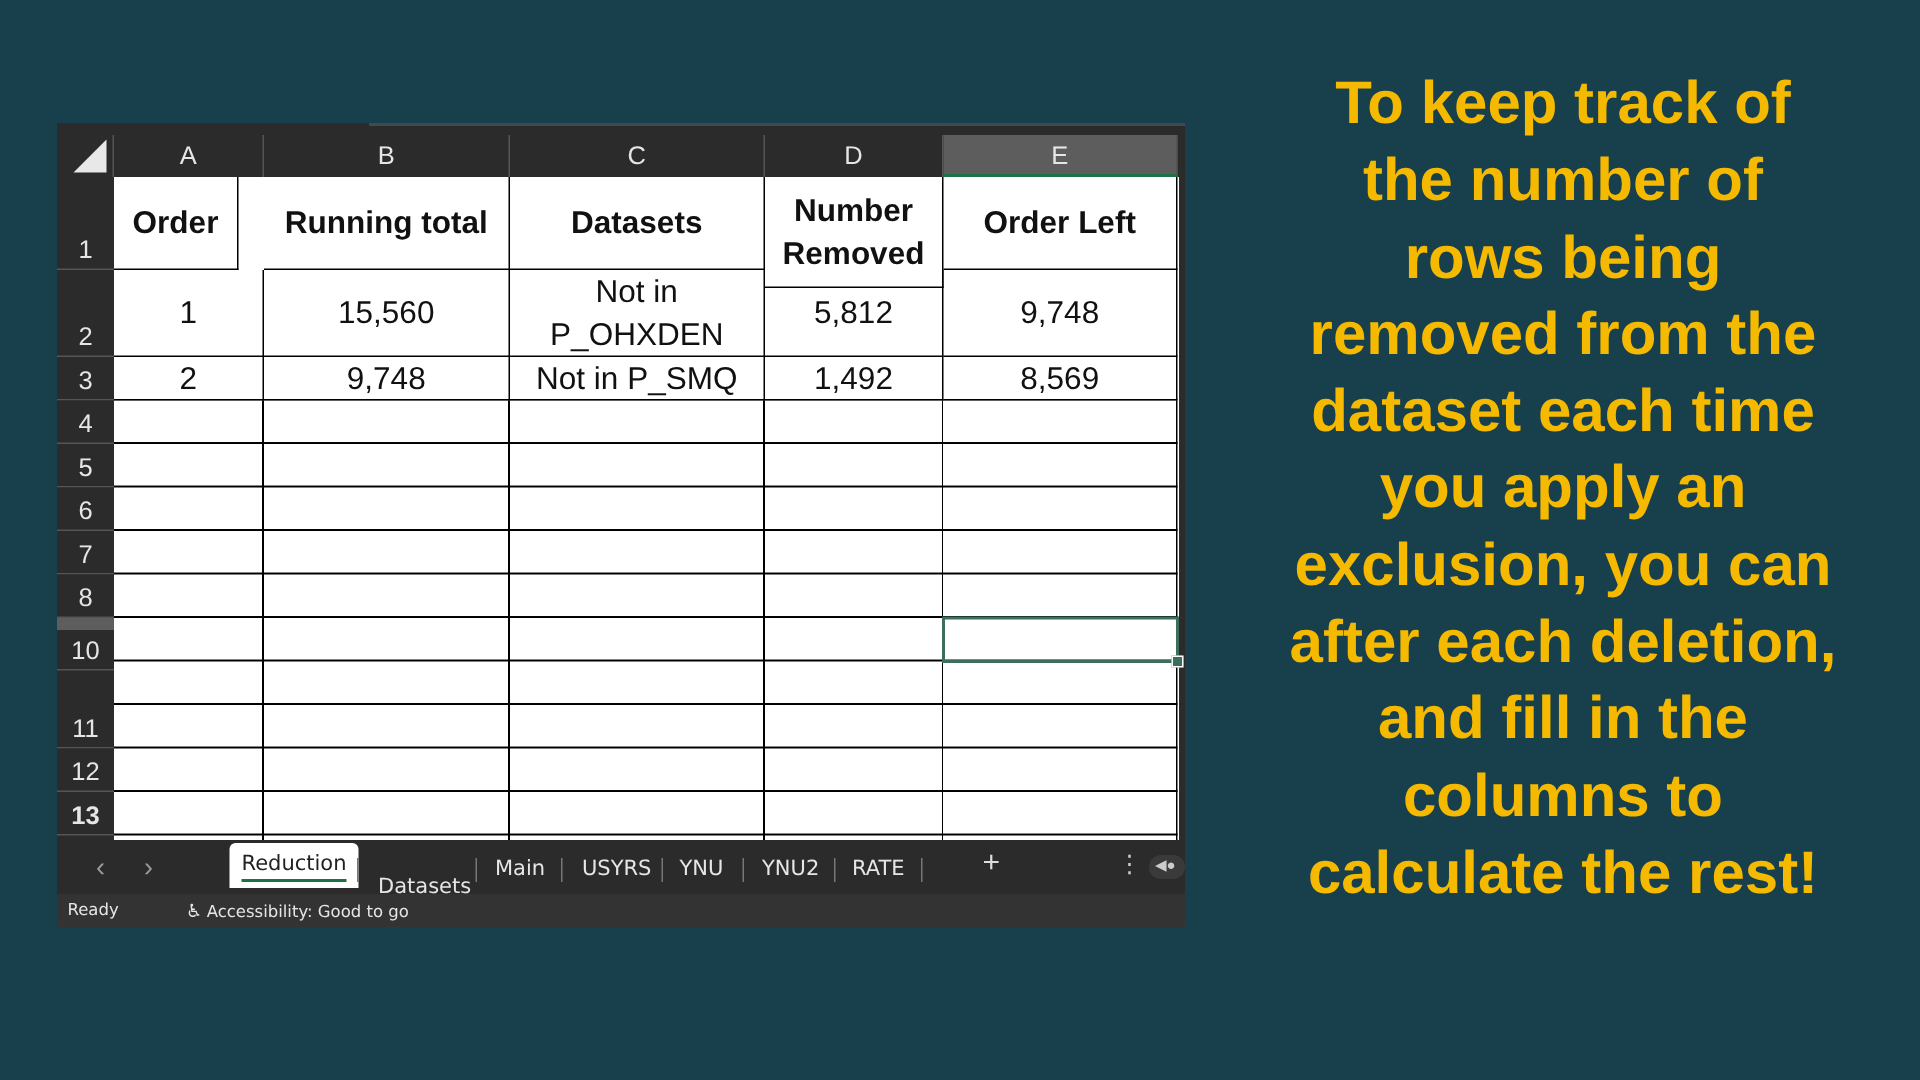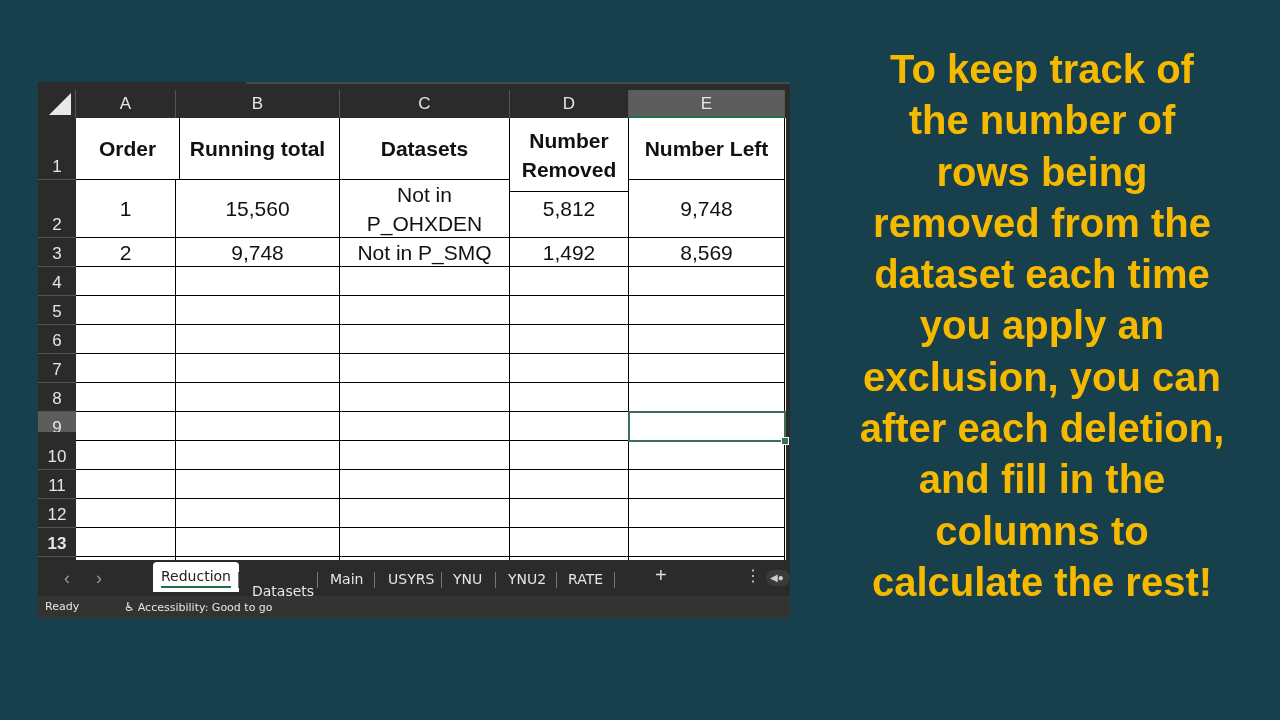--- a/index.html
+++ b/index.html
@@ -103,32 +103,32 @@
 
   <div class="rowhdr" style="top:36px;height:62px;">1</div>
   <div class="rowhdr" style="top:98px;height:58px;">2</div>
   <div class="rowhdr" style="top:156px;height:29px;">3</div>
   <div class="rowhdr" style="top:185px;height:29px;">4</div>
   <div class="rowhdr" style="top:214px;height:29px;">5</div>
   <div class="rowhdr" style="top:243px;height:29px;">6</div>
   <div class="rowhdr" style="top:272px;height:29px;">7</div>
   <div class="rowhdr" style="top:301px;height:29px;">8</div>
   <div class="rowhdr sel" style="top:330px;height:29px;">9</div>
-  <div class="rowhdr" style="top:350px;height:38px;">10</div>
+  <div class="rowhdr" style="top:338px;height:27px;">10</div>
   <div class="rowhdr" style="top:388px;height:29px;">11</div>
   <div class="rowhdr" style="top:417px;height:29px;">12</div>
   <div class="rowhdr" style="top:446px;height:29px;font-weight:bold;">13</div>
 
   <div class="grid">
 
-    <div class="cell hdr" style="left:0;top:0;width:104px;height:62px;">Order</div>
+    <div class="cell hdr" style="left:0;top:0;width:83px;height:62px;">Order</div>
     <div class="cell hdr" style="left:100px;top:0;width:164px;height:62px;">Running total</div>
     <div class="cell hdr" style="left:264px;top:0;width:170px;height:62px;">Datasets</div>
     <div class="cell hdr" style="left:434px;top:0;width:119px;height:74px;padding:0 4px;">Number Removed</div>
-    <div class="cell hdr" style="left:553px;top:0;width:156px;height:62px;">Number Left</div>
+    <div class="cell hdr" style="left:553px;top:0;width:156px;height:62px;">Order Left</div>
 
     <div class="cell" style="left:0;top:62px;width:100px;height:58px;">1</div>
     <div class="cell" style="left:100px;top:62px;width:164px;height:58px;">15,560</div>
     <div class="cell" style="left:264px;top:62px;width:170px;height:58px;padding:0 20px;">Not in P_OHXDEN</div>
     <div class="cell" style="left:434px;top:62px;width:119px;height:58px;">5,812</div>
     <div class="cell" style="left:553px;top:62px;width:156px;height:58px;">9,748</div>
 
     <div class="cell" style="left:0;top:120px;width:100px;height:29px;">2</div>
     <div class="cell" style="left:100px;top:120px;width:164px;height:29px;">9,748</div>
     <div class="cell" style="left:264px;top:120px;width:170px;height:29px;white-space:nowrap;">Not in P_SMQ</div>

